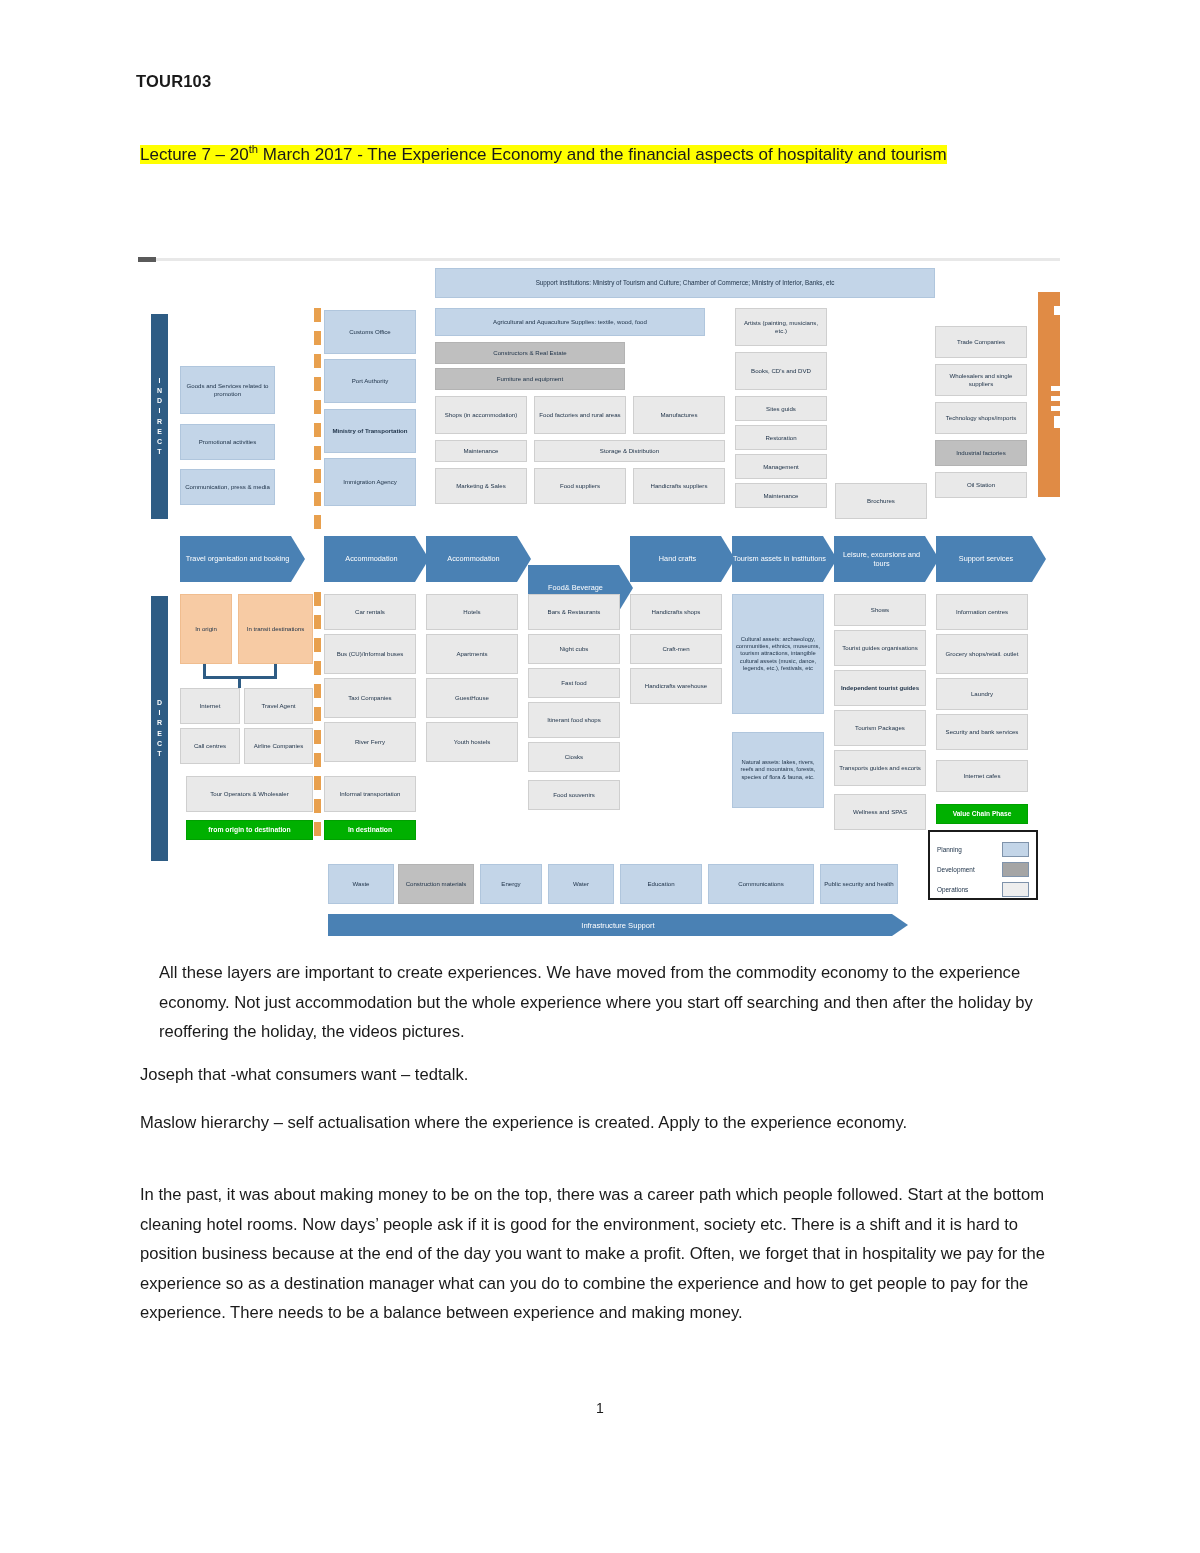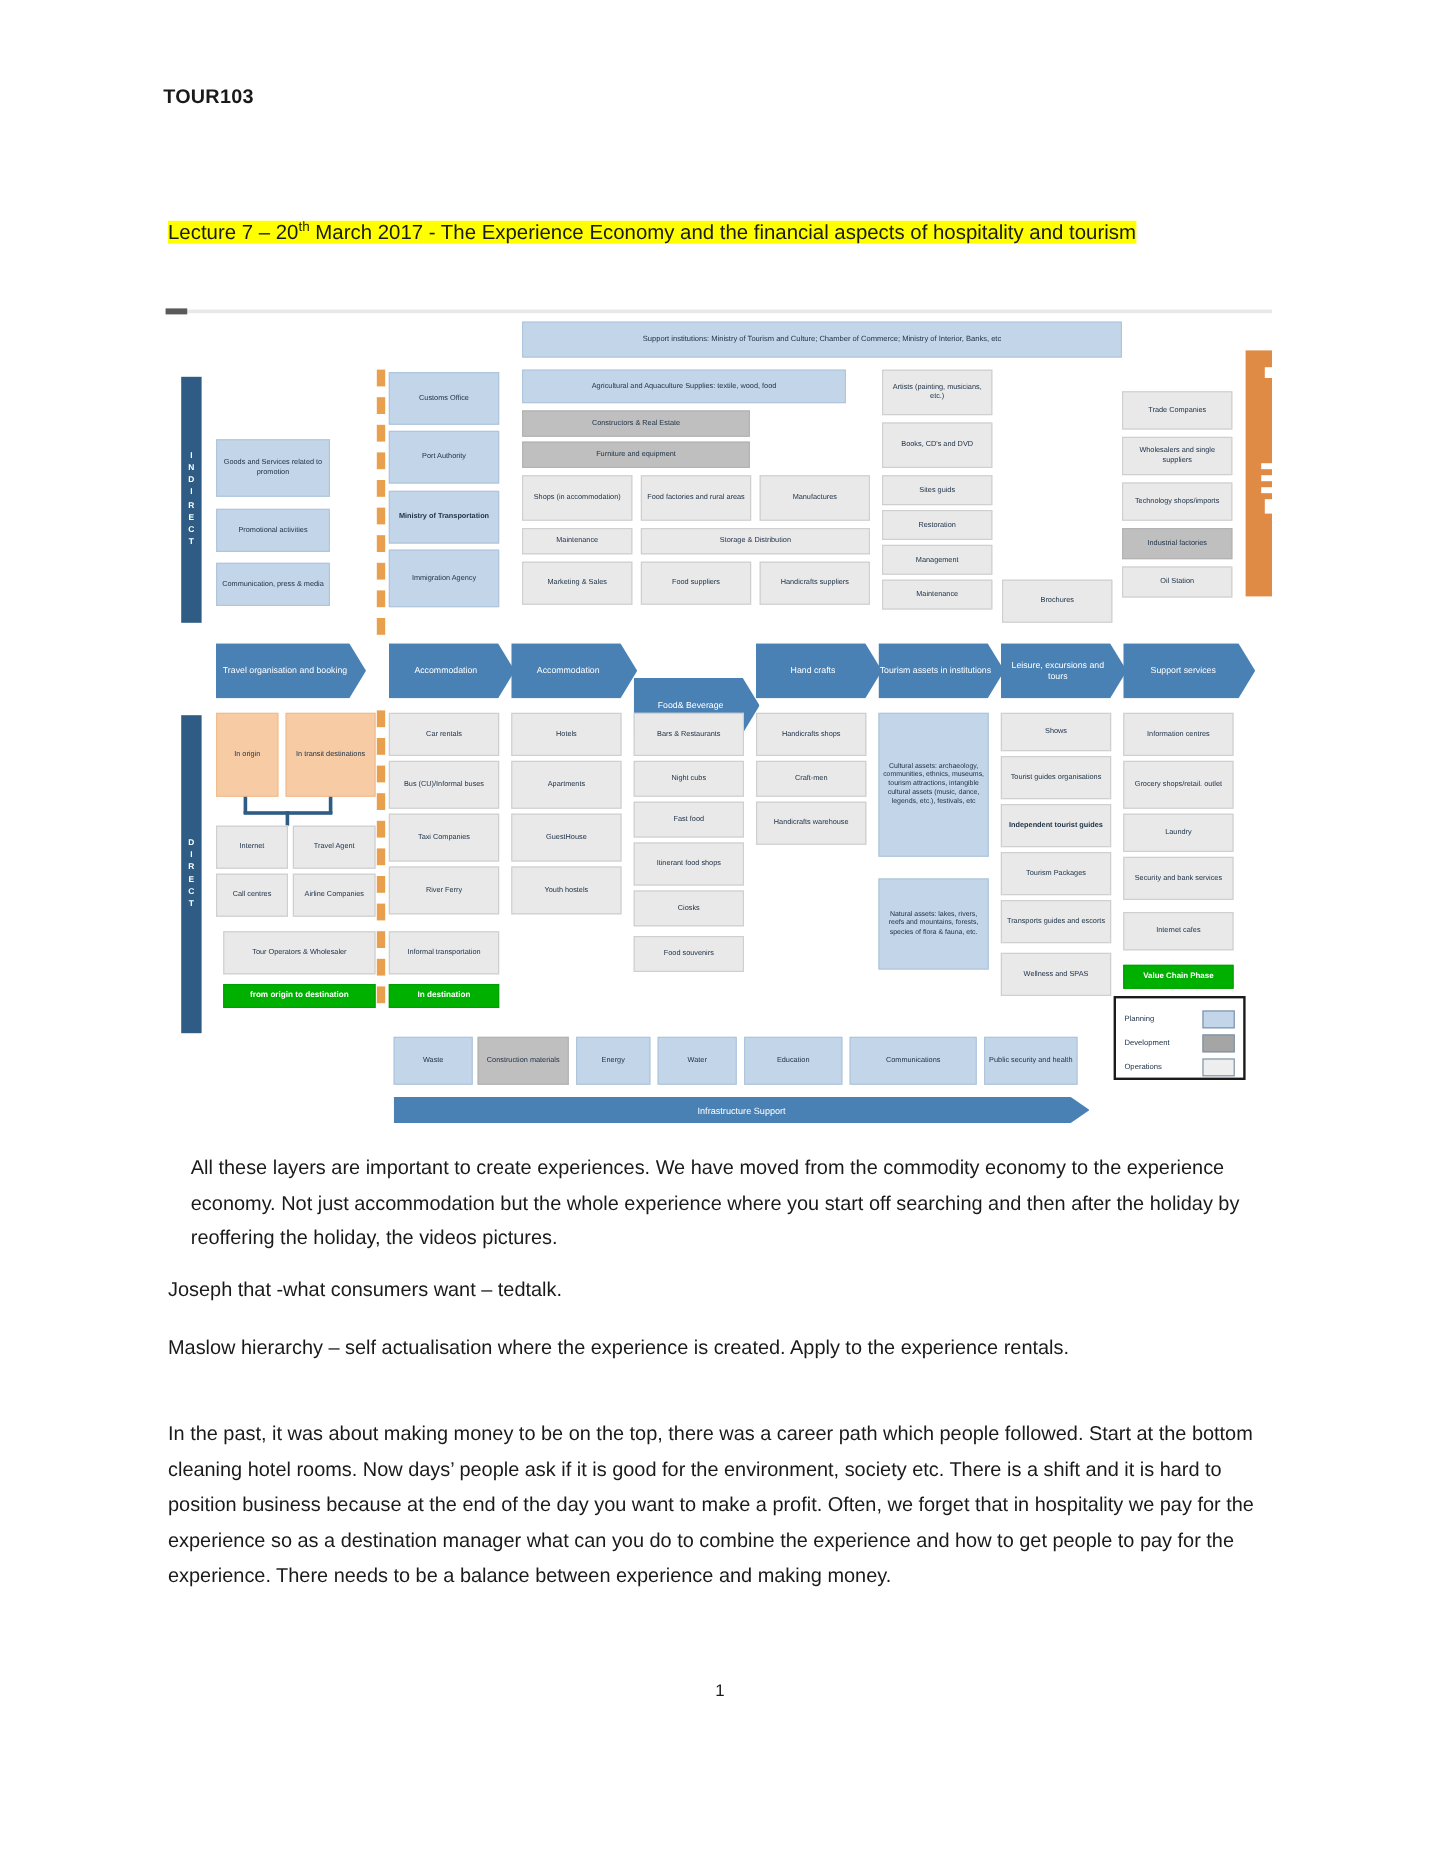--- a/index.html
+++ b/index.html
@@ -13,21 +13,21 @@
   }
   .page{position:relative;width:1200px;height:1553px;}
 
   
   .doc-code{
     position:absolute;left:124px;top:72px;
     font-size:16.5px;font-weight:700;letter-spacing:.2px;margin-left:12px;
   }
   .title-block{
     position:absolute;left:140px;top:140px;width:868px;
-    font-size:17px;line-height:1.62;font-weight:400;margin-top:40px;
+    font-size:17px;line-height:1.62;font-weight:400;
   }
   .hl{background:#ffff00;}
   sup{font-size:.66em;vertical-align:super;}
 
   
   .figure{
     position:absolute;left:138px;top:250px;width:922px;height:700px;
   }
   .fig-rule{
     position:absolute;left:0;top:8px;width:922px;height:3px;
@@ -320,18 +320,18 @@
       <div class="bx blue" style="left:570px;top:600px;width:106px;height:40px;">Communications</div>
       <div class="bx blue" style="left:682px;top:600px;width:78px;height:40px;">Public security and health</div>
 
       <div class="infra-arrow" style="left:190px;top:650px;width:580px;">Infrastructure Support</div>
 
     </div>
   </div>
 
   <div class="body p1">All these layers are important to create experiences. We have moved from the commodity economy to the experience economy. Not just accommodation but the whole experience where you start off searching and then after the holiday by reoffering the holiday, the videos pictures.</div>
   <div class="body p2">Joseph that -what consumers want – tedtalk.</div>
-  <div class="body p3">Maslow hierarchy – self actualisation where the experience is created. Apply to the experience rentals.</div>
+  <div class="body p3">Maslow hierarchy – self actualisation where the experience is created. Apply to the experience economy.</div>
   <div class="body p4">In the past, it was about making money to be on the top, there was a career path which people followed. Start at the bottom cleaning hotel rooms. Now days’ people ask if it is good for the environment, society etc. There is a shift and it is hard to position business because at the end of the day you want to make a profit. Often, we forget that in hospitality we pay for the experience so as a destination manager what can you do to combine the experience and how to get people to pay for the experience. There needs to be a balance between experience and making money.</div>
 
   <div class="pagenum">1</div>
 
 </div>
 
 </body></html>

